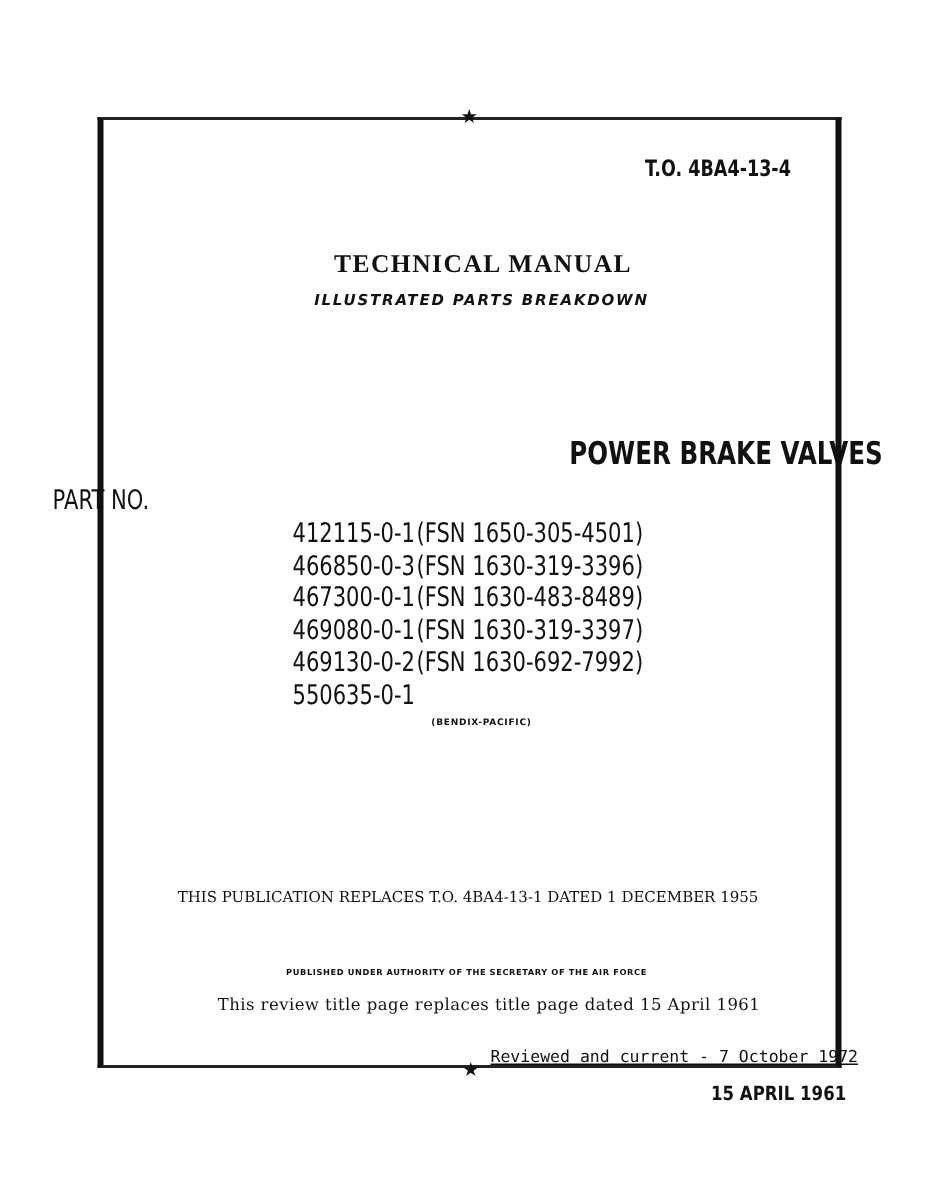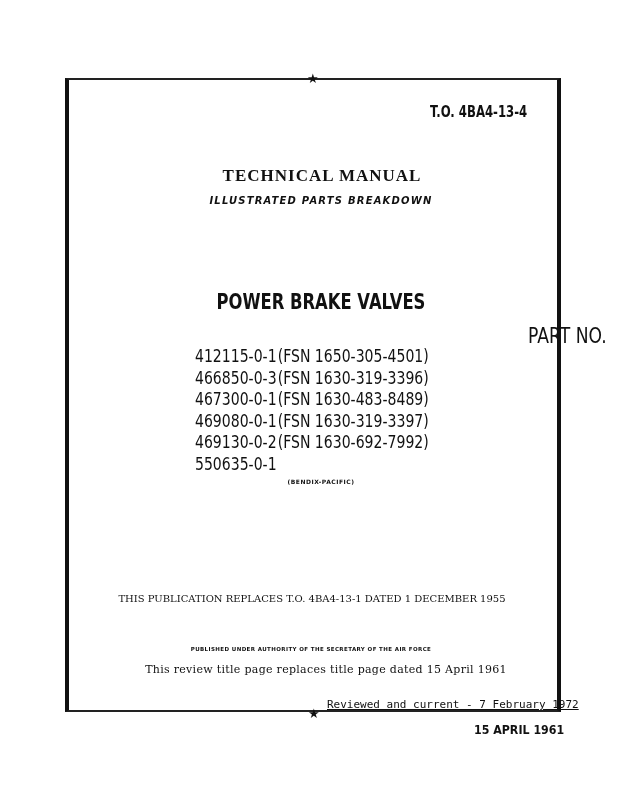--- a/index.html
+++ b/index.html
@@ -5,23 +5,23 @@
   html, body { margin:0; padding:0; }
   body { width:618px; height:798px; background:#ffffff; position:relative; overflow:hidden; color:#111; }
   .frame { position:absolute; left:65px; top:78px; width:496px; height:634px;
            border-left:4px solid #111; border-right:4px solid #111;
            border-top:2px solid #222; border-bottom:2px solid #222; box-sizing:border-box; }
   .star { position:absolute; font-family:"DejaVu Sans", sans-serif; font-size:13px; line-height:13px; color:#111; }
   .abs { position:absolute; white-space:nowrap; }
   .to { left:430px; top:103px; font-family:"DejaVu Sans", sans-serif; font-weight:bold; font-size:15px; transform:scaleX(0.78); transform-origin:left top; }
   .tm { left:0; width:618px; text-align:center; top:166px; font-family:Liberation Serif, serif; font-weight:bold; font-size:17px; letter-spacing:1px; padding-left:26px; box-sizing:border-box; }
   .ipb { left:0; width:618px; text-align:center; top:195px; font-family:"DejaVu Sans", sans-serif; font-weight:bold; font-style:italic; font-size:10px; letter-spacing:1.2px; padding-left:24px; box-sizing:border-box; }
-  .pbv { left:0; width:618px; text-align:center; top:290px; font-family:"DejaVu Sans", sans-serif; font-weight:bold; font-size:21px; padding-left:24px; box-sizing:border-box; }
+  .pbv { left:0; width:618px; text-align:right; top:290px; font-family:"DejaVu Sans", sans-serif; font-weight:bold; font-size:21px; padding-left:24px; box-sizing:border-box; }
   .pbv span, .pn span { display:inline-block; transform:scaleX(0.78); }
-  .pn { left:0; width:618px; text-align:right; top:323px; font-family:"DejaVu Sans", sans-serif; font-size:22px; padding-left:26px; box-sizing:border-box; }
+  .pn { left:0; width:618px; text-align:left; top:323px; font-family:"DejaVu Sans", sans-serif; font-size:18px; padding-left:26px; box-sizing:border-box; }
   .parts { position:absolute; left:195px; top:345px; }
   .part-row { font-family:"DejaVu Sans", sans-serif; font-size:18px; line-height:21.5px; white-space:nowrap; transform:scaleX(0.78); transform-origin:left top; height:21.5px; }
   .part-row .pnum { display:inline-block; width:106px; }
   .bendix { left:0; width:618px; text-align:center; top:478px; font-family:"DejaVu Sans", sans-serif; font-weight:bold; font-size:6px; letter-spacing:0.5px; padding-left:24px; box-sizing:border-box; }
   .replaces { left:0; width:618px; text-align:center; top:593px; font-family:"DejaVu Serif", serif; font-size:10px; padding-left:6px; box-sizing:border-box; }
   .review { left:16px; width:618px; text-align:center; top:619px; font-family:"DejaVu Serif", serif; font-size:11px; letter-spacing:0.3px; padding-left:2px; box-sizing:border-box;margin-top:44px; }
   .published { left:0; width:618px; text-align:center; top:646px; font-family:"DejaVu Sans", sans-serif; font-weight:bold; font-size:5.5px; letter-spacing:0.4px; padding-left:4px; box-sizing:border-box; }
   .reviewed { left:327px; top:698px; font-family:"DejaVu Sans Mono", monospace; font-size:11px; text-decoration:underline; }
   .date { left:474px; top:722px; font-family:"DejaVu Sans", sans-serif; font-weight:bold; font-size:13px; transform:scaleX(0.85); transform-origin:left top; }
 </style>
@@ -44,14 +44,14 @@
   <div class="part-row"><span class="pnum">467300-0-1</span><span>(FSN 1630-483-8489)</span></div>
   <div class="part-row"><span class="pnum">469080-0-1</span><span>(FSN 1630-319-3397)</span></div>
   <div class="part-row"><span class="pnum">469130-0-2</span><span>(FSN 1630-692-7992)</span></div>
   <div class="part-row"><span class="pnum">550635-0-1</span><span></span></div>
 </div>
 
 <div class="abs bendix">(BENDIX-PACIFIC)</div>
 <div class="abs replaces">THIS PUBLICATION REPLACES T.O. 4BA4-13-1 DATED 1 DECEMBER 1955</div>
 <div class="abs review">This review title page replaces title page dated 15 April 1961</div>
 <div class="abs published">PUBLISHED UNDER AUTHORITY OF THE SECRETARY OF THE AIR FORCE</div>
-<div class="abs reviewed">Reviewed and current - 7 February 1972</div>
+<div class="abs reviewed">Reviewed and current - 7 October 1972</div>
 <div class="abs date">15 APRIL 1961</div>
 
 </body></html>

